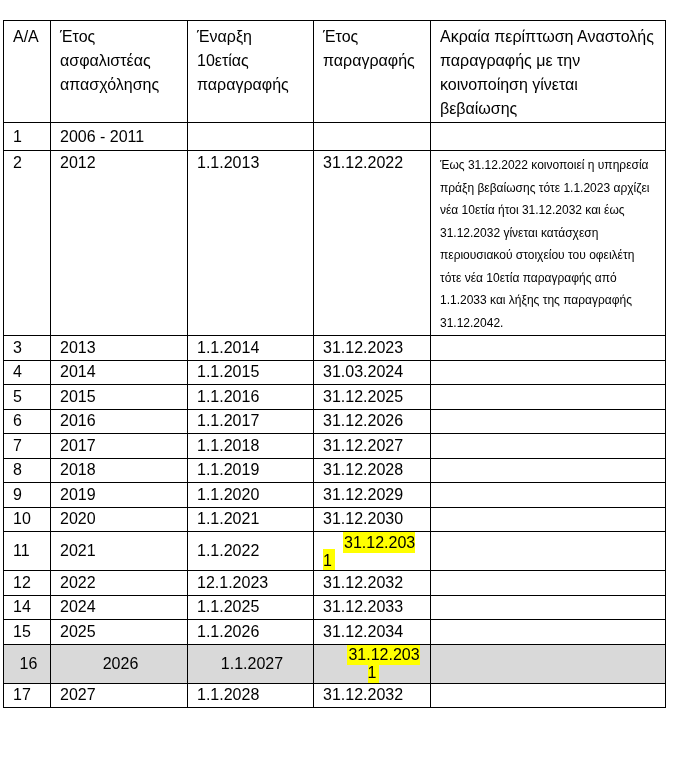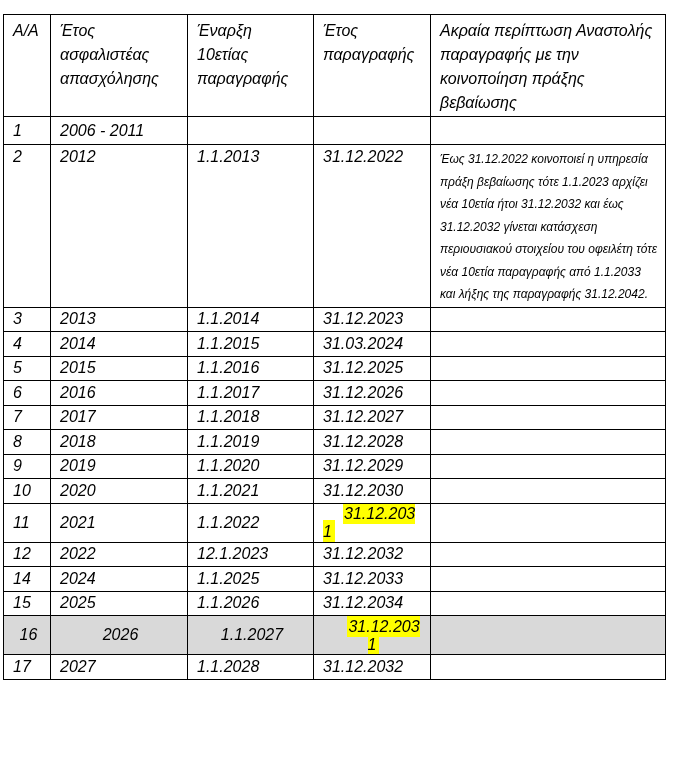--- a/index.html
+++ b/index.html
@@ -7,21 +7,21 @@
     --shade:#D9D9D9;
     --border:#000000;
     --ink:#000000;
   }
   html,body{margin:0;padding:0;background:#ffffff;}
   body{
     width:674px;height:773px;overflow:hidden;
     font-family:"Liberation Sans", sans-serif;
     color:var(--ink);
   }
-  .page{padding:14px 0 0 3px;font-style:italic;}
+  .page{padding:20px 0 0 3px;}
   table{
     border-collapse:collapse;
     table-layout:fixed;
     width:662px;
   }
   th,td{
     border:1px solid var(--border);
     padding:1px 6px 1px 9px;
     font-size:16px;
     font-weight:normal;
@@ -62,21 +62,21 @@
       <col style="width:126px">
       <col style="width:117px">
       <col style="width:235px">
     </colgroup>
     <thead>
       <tr>
         <th>Α/Α</th>
         <th>Έτος ασφαλιστέας απασχόλησης</th>
         <th>Έναρξη 10ετίας παραγραφής</th>
         <th>Έτος παραγραφής</th>
-        <th>Ακραία περίπτωση Αναστολής παραγραφής με την κοινοποίηση πράξης βεβαίωσης</th>
+        <th>Ακραία περίπτωση Αναστολής παραγραφής με την κοινοποίηση γίνεται βεβαίωσης</th>
       </tr>
     </thead>
     <tbody id="table-body">
         <tr>
     <td class="c-num">1</td>
     <td class="c-year">2006 - 2011</td>
     <td class="c-start"></td>
     <td class="c-end"><span></span></td>
     <td class="c-note"></td>
   </tr>

